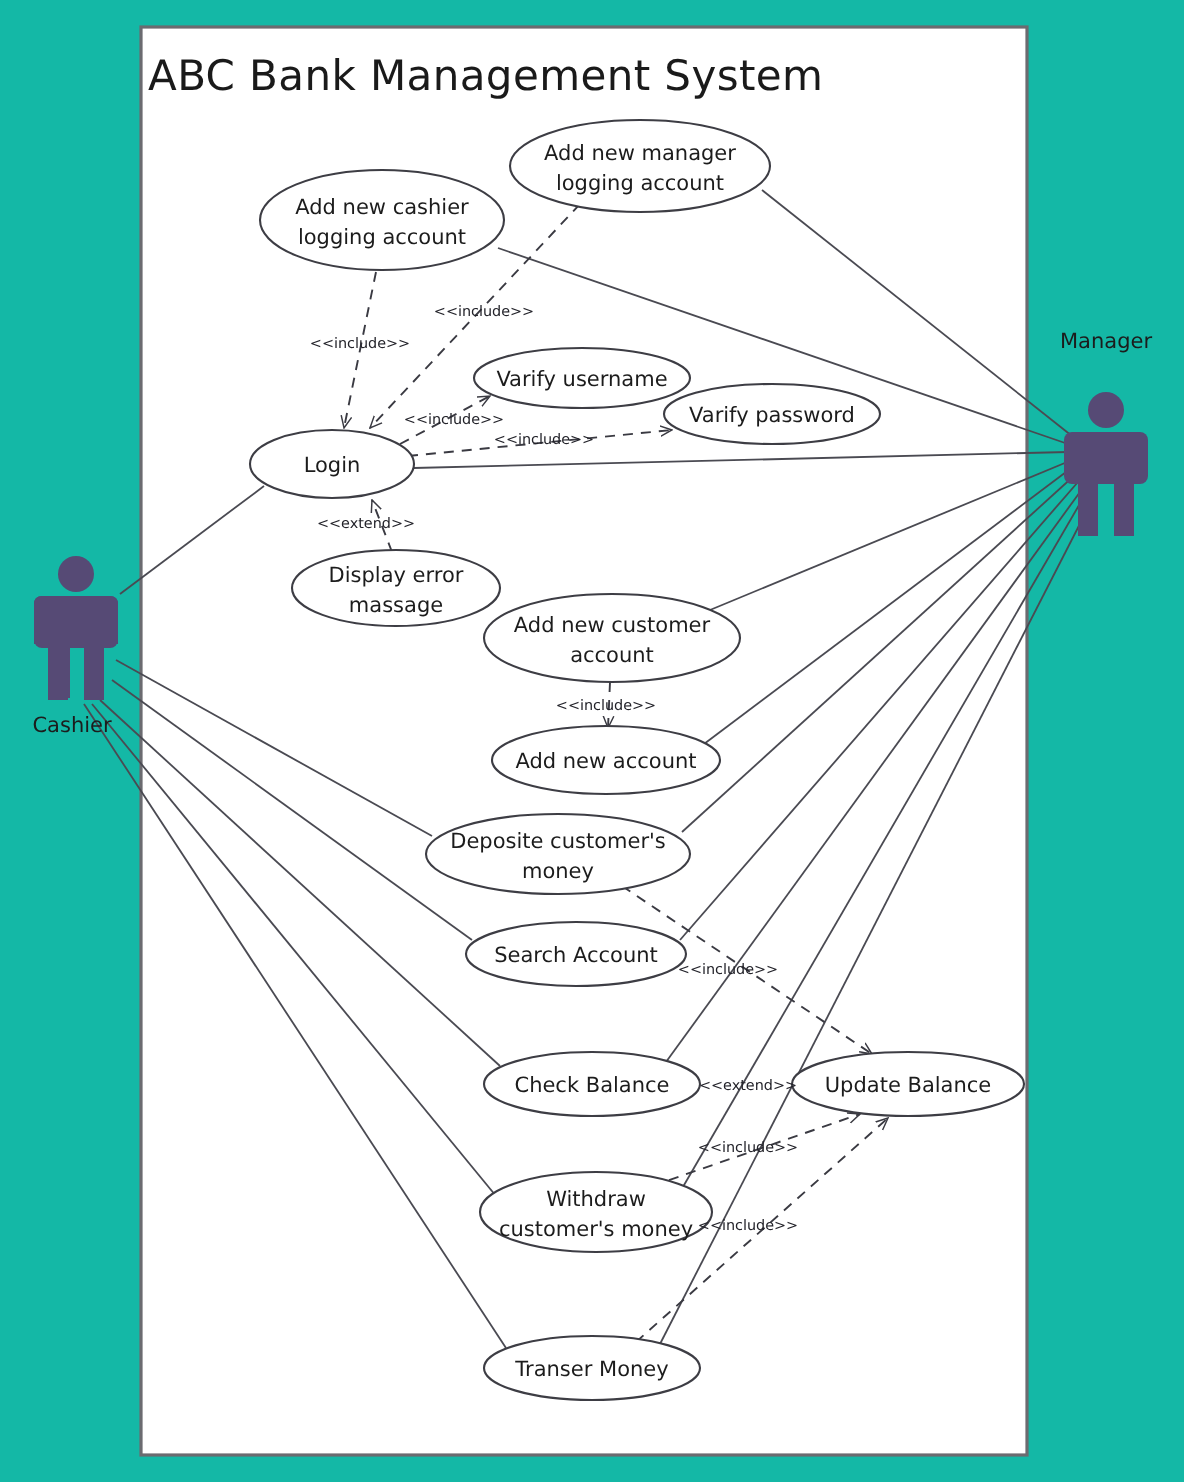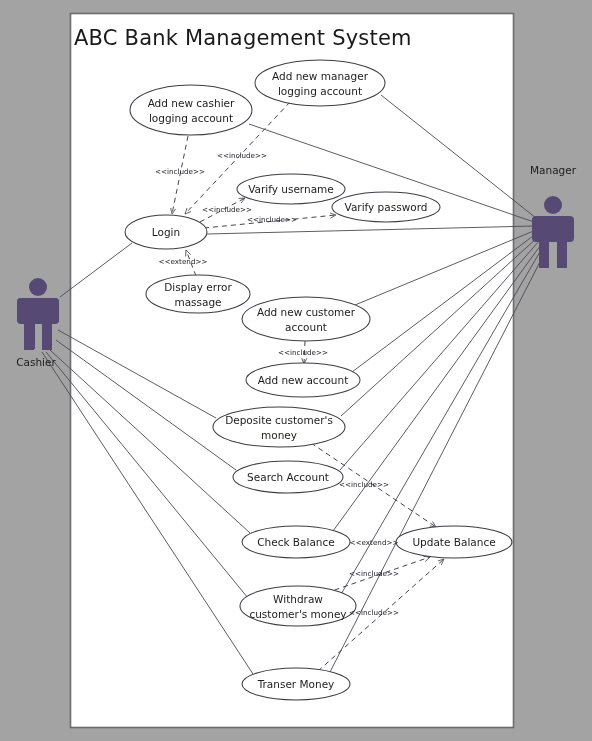--- a/index.html
+++ b/index.html
@@ -10,21 +10,21 @@
   body {
     width: 592px;
     height: 741px;
     font-family: "DejaVu Sans", sans-serif;
     overflow: hidden;
   }
   #diagram-root {
     position: relative;
     width: 592px;
     height: 741px;
-    background: #a3a3a3;
+    background: #14b8a6;
   }
   svg#uml {
     display: block;
     width: 592px;
     height: 741px;
   }
   .boundary-box {
     fill: #ffffff;
     stroke: #6b6b70;
     stroke-width: 1.6;

